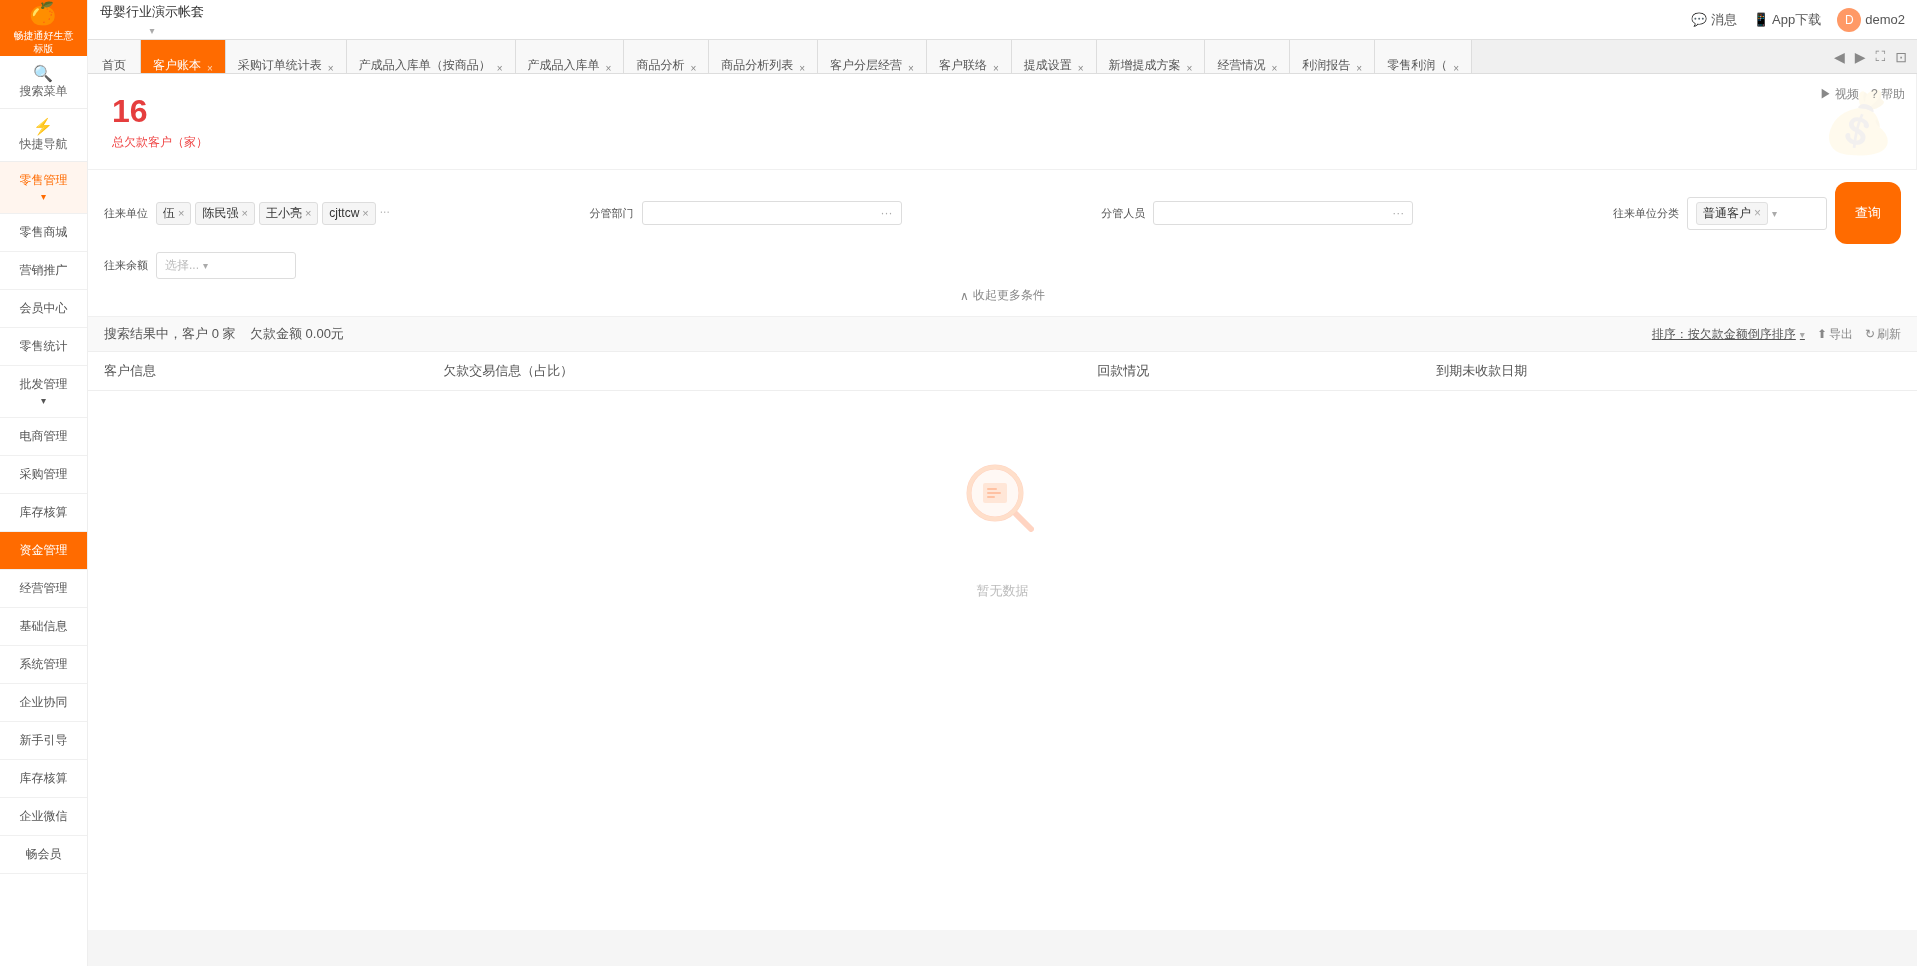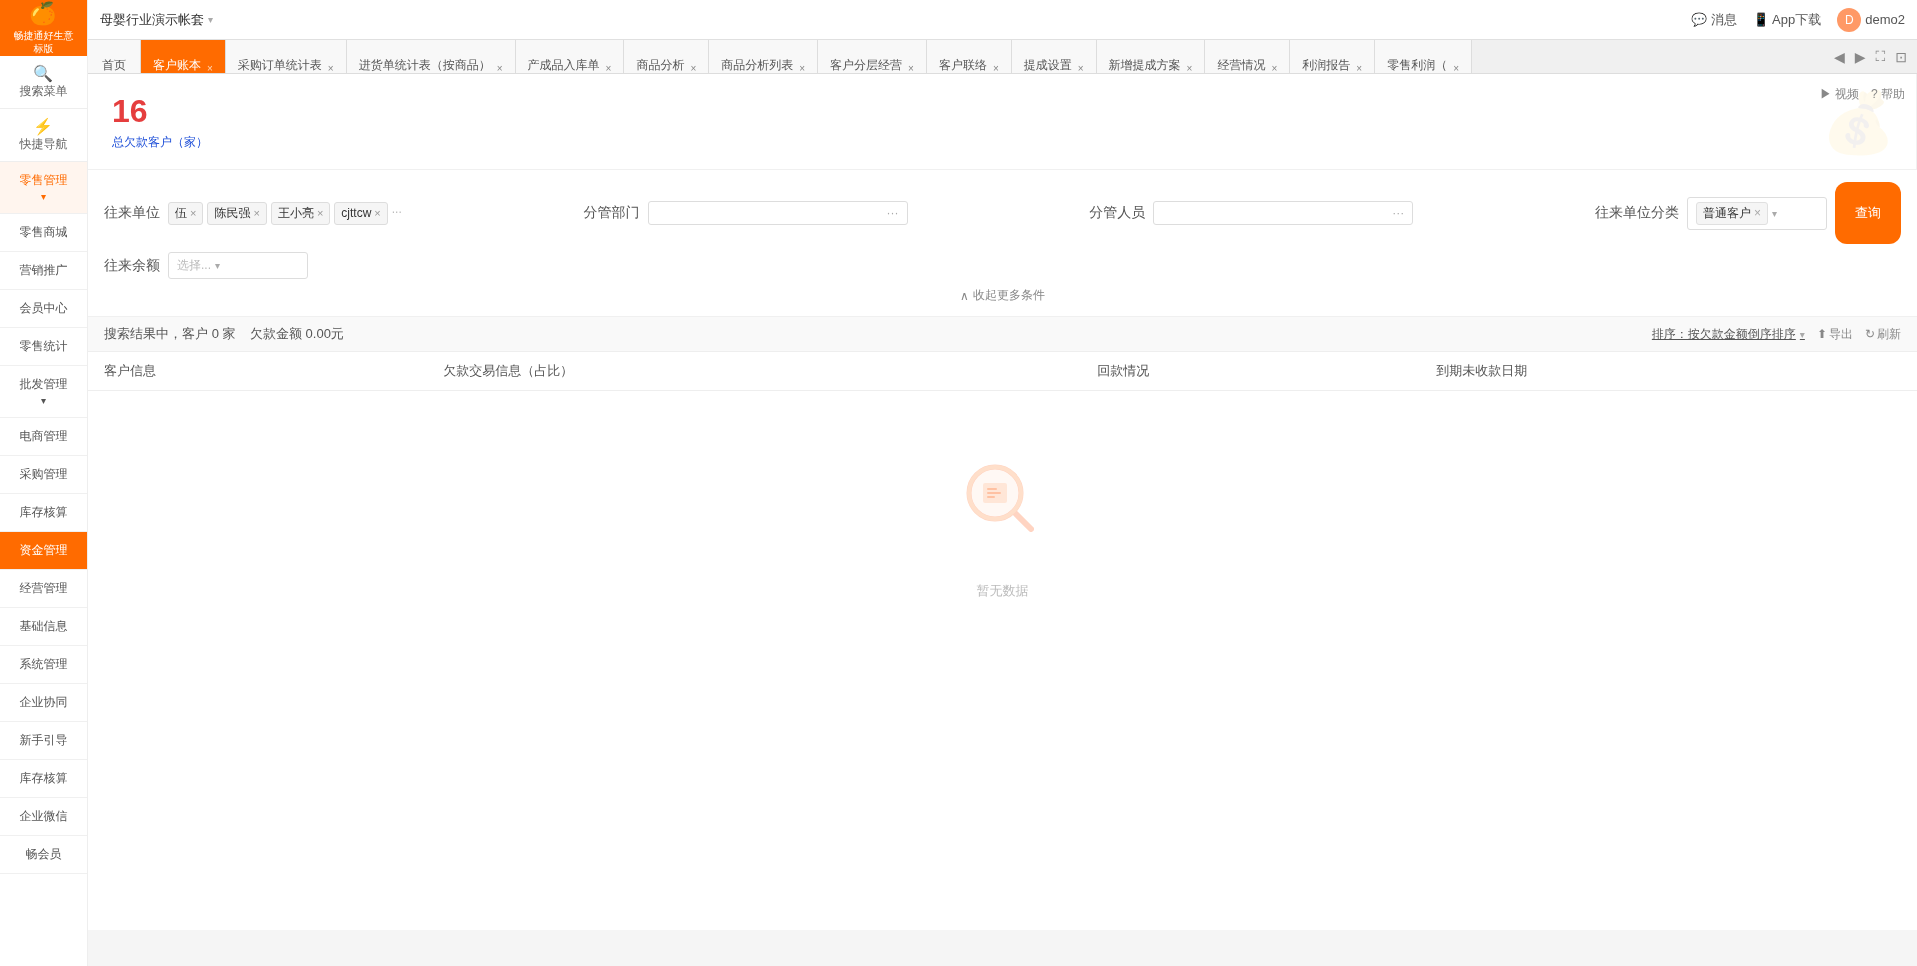--- a/index.html
+++ b/index.html
@@ -14,21 +14,21 @@
     .sidebar-quick { padding: 8px 0; text-align: center; font-size: 12px; color: #666; border-bottom: 1px solid #eee; cursor: pointer; }
     .sidebar-item { padding: 10px 8px; text-align: center; font-size: 12px; color: #555; cursor: pointer; border-bottom: 1px solid #f0f0f0; }
     .sidebar-item.active { background: #ff6b00; color: #fff; }
     .sidebar-item.active-parent { color: #ff6b00; background: #fff5ee; }
 
     .main-area { flex: 1; display: flex; flex-direction: column; overflow: hidden; }
 
     
     .topbar { background: #fff; height: 40px; display: flex; align-items: center; padding: 0 12px; border-bottom: 1px solid #e0e0e0; justify-content: space-between; flex-shrink: 0; }
     .topbar-left { display: flex; align-items: center; gap: 8px; }
-    .env-selector { display: flex; align-items: center; gap: 4px; font-size: 13px; color: #333; cursor: pointer; }
+    .env-selector { display: flex; align-items: center; gap: 4px; font-size: 13px; color: #333; cursor: pointer; flex-direction: column; }
     .topbar-right { display: flex; align-items: center; gap: 16px; font-size: 13px; color: #555; }
     .topbar-right span { cursor: pointer; }
 
     
     .tabbar { background: #f0f0f0; display: flex; align-items: center; border-bottom: 1px solid #ddd; flex-shrink: 0; height: 34px; overflow: hidden; }
     .tab-item { padding: 0 12px; height: 34px; display: flex; align-items: flex-end; gap: 4px; font-size: 12px; cursor: pointer; border-right: 1px solid #ddd; white-space: nowrap; flex-shrink: 0; }
     .tab-item.active { background: #ff6b00; color: #fff; }
     .tab-item:not(.active) { background: #f8f8f8; color: #555; }
     .tab-close { font-size: 10px; color: inherit; opacity: 0.7; margin-left: 2px; }
     .tab-home { background: #fff; padding: 0 14px; }
@@ -39,32 +39,32 @@
     .content { flex: 1; overflow-y: auto; background: #f5f5f5; }
     .page-inner { background: #fff; min-height: calc(100vh - 110px); }
 
     
     .stats-bar { display: flex; align-items: stretch; border-bottom: 1px solid #f0f0f0; }
     .stat-block { flex: 1; padding: 18px 24px; display: flex; flex-direction: column; align-items: flex-start; position: relative; border-right: 1px solid #f0f0f0; }
     .stat-block:last-child { border-right: none; }
     .stat-value { font-size: 32px; font-weight: bold; line-height: 1.2; }
     .stat-value.red { color: #e53e3e; }
     .stat-value.dark { color: #222; text-decoration: underline; }
-    .stat-label { font-size: 12px; color: #1d4ed8; margin-top: 4px; }
+    .stat-label { font-size: 12px; color: #ef4444; margin-top: 4px; }
     .stat-icon { position: absolute; right: 20px; top: 50%; transform: translateY(-50%); opacity: 0.15; font-size: 48px; }
 
     
     .help-btns { position: absolute; top: 12px; right: 12px; display: flex; gap: 12px; font-size: 12px; color: #888; }
     .help-btns span { cursor: pointer; }
 
     
     .filter-area { padding: 12px 16px; background: #fff; border-bottom: 1px solid #f0f0f0; }
     .filter-row { display: flex; align-items: center; gap: 8px; flex-wrap: wrap; margin-bottom: 8px; }
     .filter-row:last-child { margin-bottom: 0; }
-    .filter-label { font-size: 14px; color: #555; white-space: nowrap; }
+    .filter-label { font-size: 11px; color: #555; white-space: nowrap; }
     .filter-tags { display: flex; flex-wrap: wrap; gap: 4px; }
     .filter-tag { background: #f5f5f5; border: 1px solid #ddd; border-radius: 3px; padding: 2px 6px; font-size: 12px; display: flex; align-items: center; gap: 3px; }
     .filter-tag .tag-close { cursor: pointer; color: #999; font-size: 11px; }
     .filter-select { border: 1px solid #ddd; border-radius: 3px; padding: 4px 8px; font-size: 12px; background: #fff; cursor: pointer; min-width: 100px; display: flex; align-items: center; gap: 4px; }
     .filter-input-wide { border: 1px solid #ddd; border-radius: 3px; padding: 4px 8px; font-size: 12px; background: #fff; min-width: 200px; display: flex; align-items: center; justify-content: space-between; }
     .collapse-btn { display: flex; align-items: center; justify-content: center; font-size: 12px; color: #888; cursor: pointer; margin-top: 4px; gap: 4px; }
 
     
     .result-bar { padding: 8px 16px; background: #f9f9f9; border-bottom: 1px solid #eee; display: flex; align-items: center; justify-content: space-between; font-size: 13px; color: #555; }
     .result-bar-right { display: flex; align-items: center; gap: 12px; }
@@ -206,21 +206,21 @@
       </div>
       <div class="tab-item active">
         <span>客户账本</span>
         <span class="tab-close">×</span>
       </div>
       <div class="tab-item">
         <span>采购订单统计表</span>
         <span class="tab-close">×</span>
       </div>
       <div class="tab-item">
-        <span>进货单统计表（按商品）</span>
+        <span>产成品入库单（按商品）</span>
         <span class="tab-close">×</span>
       </div>
       <div class="tab-item">
         <span>产成品入库单</span>
         <span class="tab-close">×</span>
       </div>
       <div class="tab-item">
         <span>商品分析</span>
         <span class="tab-close">×</span>
       </div>

